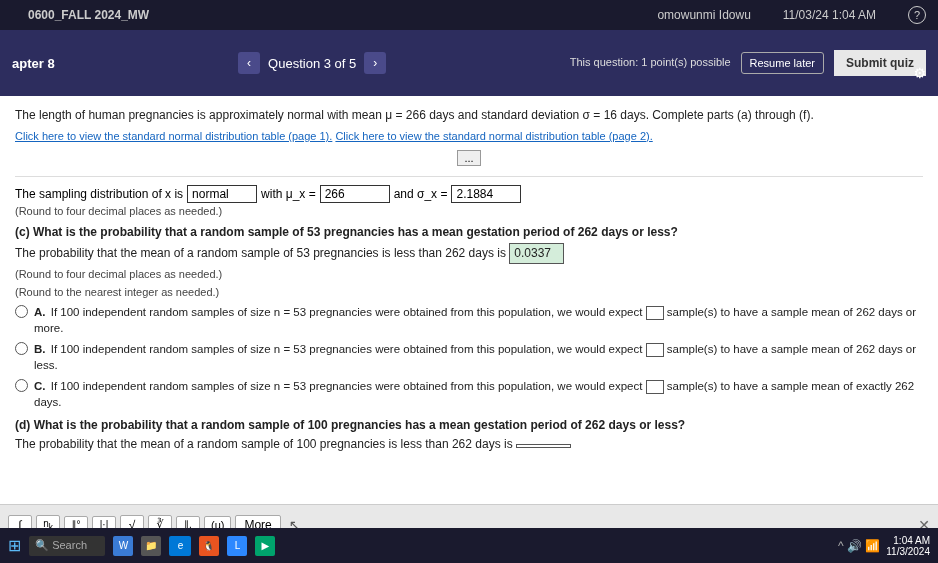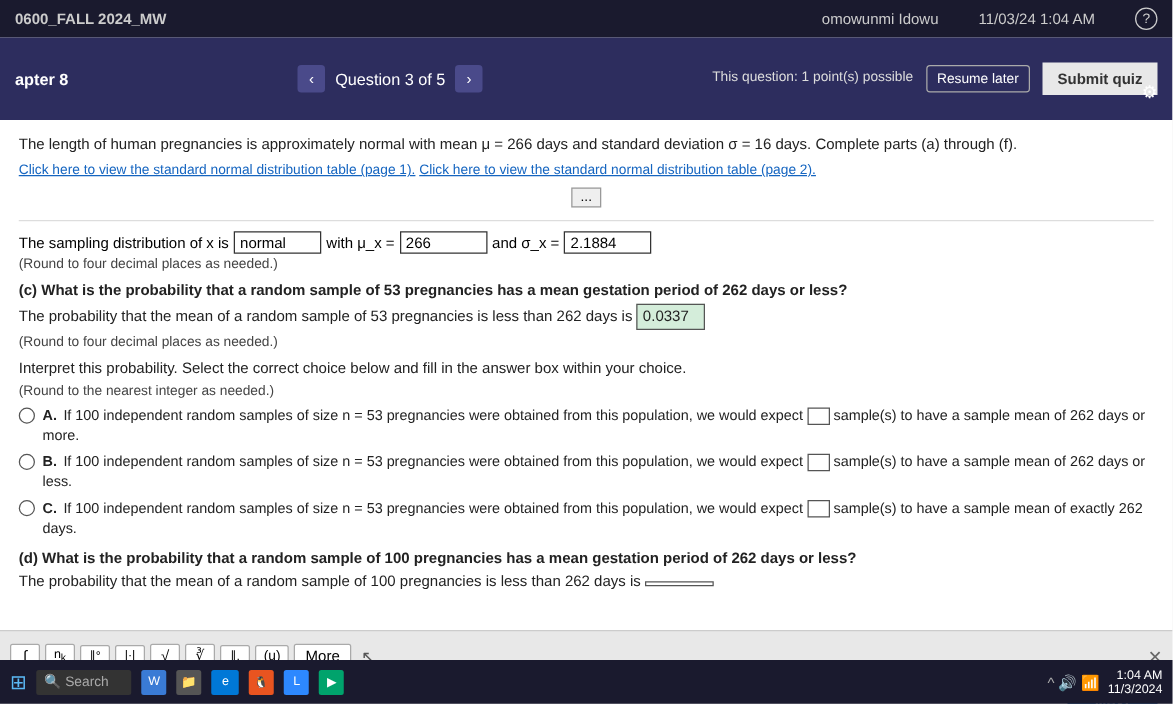--- a/index.html
+++ b/index.html
@@ -8,21 +8,21 @@
     
     .top-bar {
       background: #1a1a2e;
       color: white;
       display: flex;
       align-items: center;
       justify-content: space-between;
       padding: 5px 12px;
       height: 30px;
     }
-    .top-bar-left { font-size: 12px; font-weight: bold; color: #ccc; }
+    .top-bar-left { font-size: 12px; font-weight: bold; color: #ccc; margin-left: 16px; }
     .top-bar-right { display: flex; align-items: center; gap: 32px; font-size: 12px; color: #ccc; }
     .help-circle {
       width: 18px; height: 18px; border-radius: 50%; border: 1px solid #ccc;
       display: flex; align-items: center; justify-content: center; font-size: 11px; cursor: pointer;
     }
 
     
     .nav-bar {
       background: #2d2d5e;
       color: white;
@@ -201,21 +201,20 @@
   </div>
   <p class="round-note">(Round to four decimal places as needed.)</p>
 
   <p class="part-label">(c) What is the probability that a random sample of 53 pregnancies has a mean gestation period of 262 days or less?</p>
   <p class="part-text">
     <span>The probability that the mean of a random sample of 53 pregnancies is less than 262 days is</span>
     <span class="answer-box answer-filled">0.0337</span>
   </p>
   <p class="round-note">(Round to four decimal places as needed.)</p>
 
-  <p class="part-text">Interpret this probability. Select the correct choice below and fill in the answer box within your choice.</p>
   <p class="round-note">(Round to the nearest integer as needed.)</p>
 
   <div class="radio-options">
 
     <div class="radio-option">
       <div class="radio-circle"></div>
       <span>
         <span class="radio-label">A.</span>
         <span>If 100 independent random samples of size n = 53 pregnancies were obtained from this population, we would expect</span>
         <span class="blank-square"></span>

